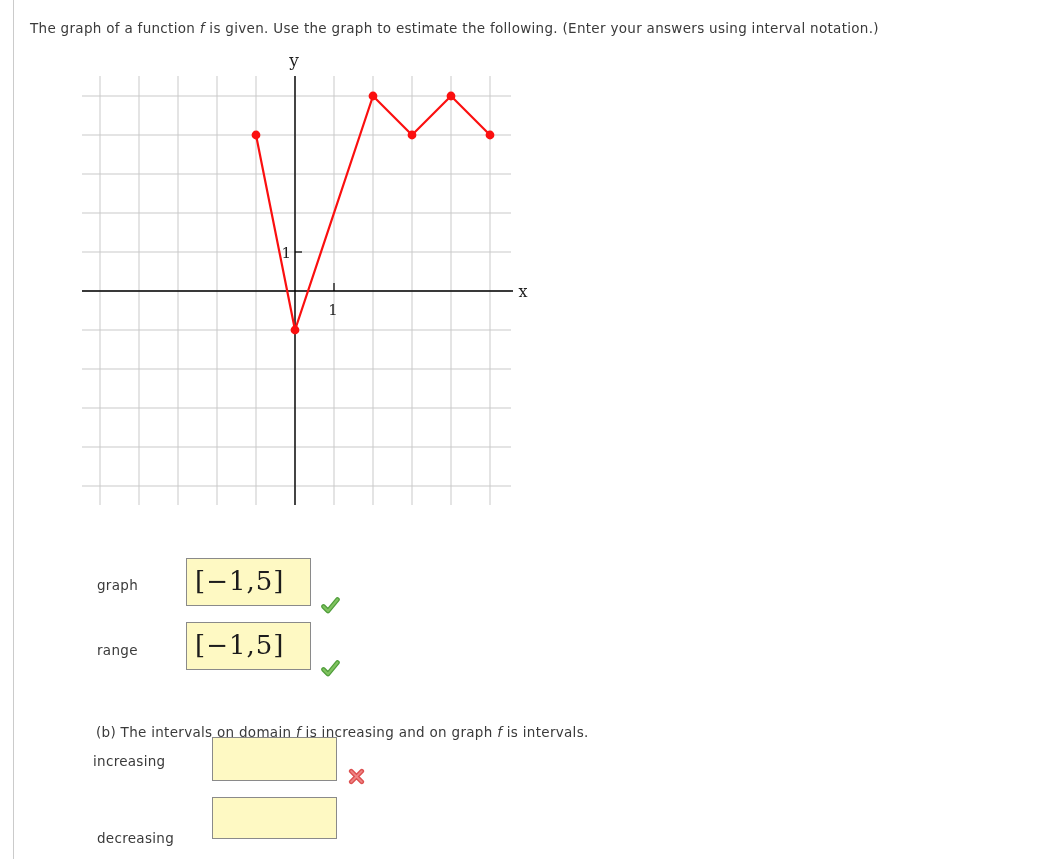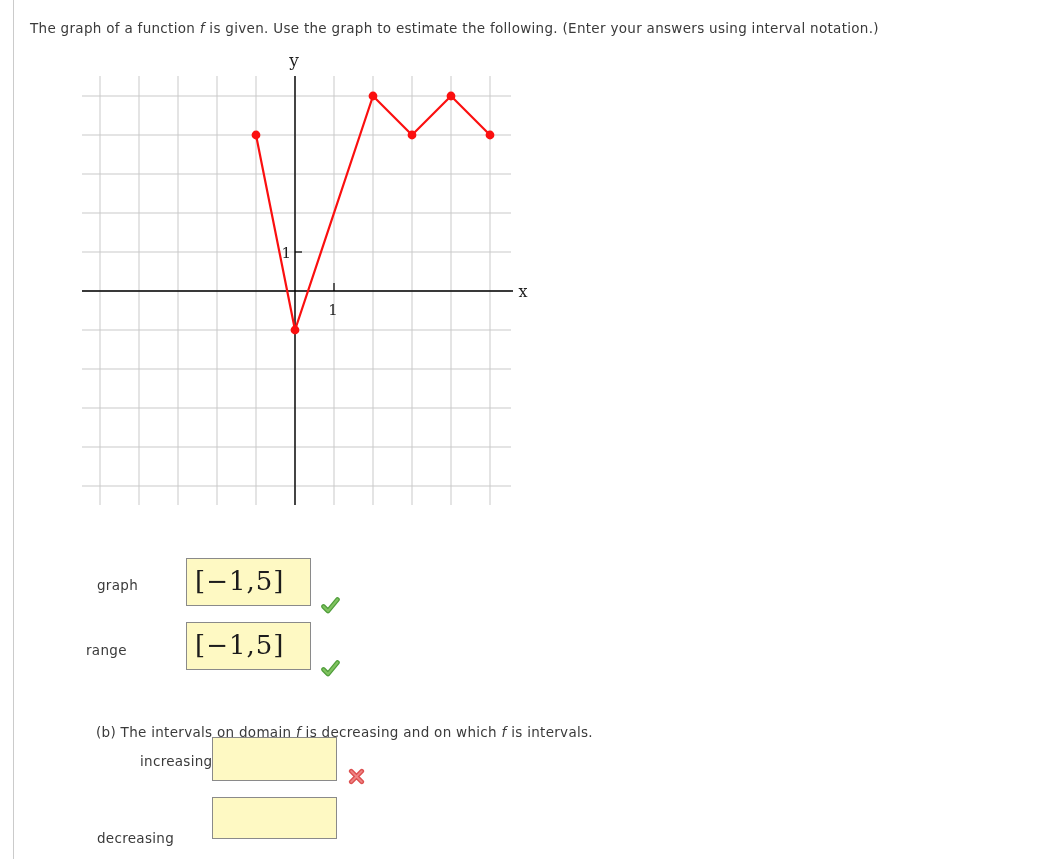--- a/index.html
+++ b/index.html
@@ -7,22 +7,22 @@
         font-family:"DejaVu Sans","Liberation Sans",sans-serif;color:#3a3a3a;}
   .left-rule{position:absolute;left:13px;top:0;width:1px;height:859px;background:#cbcbcb;}
   .qtext{position:absolute;font-size:13.5px;letter-spacing:0.3px;line-height:17px;color:#3a3a3a;white-space:nowrap;}
   .intro{left:30px;top:6px;}
   .fvar{font-style:italic;}
   .graph-wrap{position:absolute;left:80px;top:45px;width:455px;height:465px;}
   .part-heading-a{left:96px;top:532px;}
   .part-heading-b{left:96px;top:710px;}
   .row-label{position:absolute;font-size:13.5px;letter-spacing:0.3px;color:#3a3a3a;white-space:nowrap;}
   .lbl-domain{left:97px;top:577px;}
-  .lbl-range{left:86px;top:642px;}
-  .lbl-increasing{left:93px;top:753px;margin-left:47px;}
+  .lbl-range{left:97px;top:642px;}
+  .lbl-increasing{left:93px;top:753px;}
   .lbl-decreasing{left:97px;top:830px;}
   .answer-box{position:absolute;border:1px solid #8a8a8a;background:#fef9c3;box-sizing:border-box;}
   .box-domain{left:186px;top:558px;width:125px;height:48px;}
   .box-range{left:186px;top:622px;width:125px;height:48px;}
   .box-increasing{left:212px;top:737px;width:125px;height:44px;}
   .box-decreasing{left:212px;top:797px;width:125px;height:42px;}
   .math-val{display:block;font-family:"DejaVu Serif","Liberation Serif",serif;font-size:26px;
             line-height:44px;padding-left:8px;letter-spacing:1px;color:#1c1c1c;}
   .mark{position:absolute;}
   .mark-domain{left:321px;top:597px;}
@@ -95,21 +95,21 @@
   <div class="answer-box box-range">
     <span class="math-val">[−1,5]</span>
   </div>
   <span class="mark mark-range">
     <svg width="19" height="17" viewBox="0 0 19 17">
       <path d="M2.5 9.5 L7 14 L16.5 2.5" fill="none" stroke="#4f9d3a" stroke-width="4.6" stroke-linecap="round" stroke-linejoin="round"></path>
       <path d="M2.5 9.5 L7 14 L16.5 2.5" fill="none" stroke="#7fc25f" stroke-width="2.2" stroke-linecap="round" stroke-linejoin="round"></path>
     </svg>
   </span>
 
-  <p class="qtext part-heading-b"><span>(b) The intervals on domain </span><span class="fvar">f</span><span> is decreasing and on which </span><span class="fvar">f</span><span> is intervals.</span></p>
+  <p class="qtext part-heading-b"><span>(b) The intervals on domain </span><span class="fvar">f</span><span> is increasing and on graph </span><span class="fvar">f</span><span> is intervals.</span></p>
 
   <span class="row-label lbl-increasing">increasing</span>
   <div class="answer-box box-increasing">
     <span class="math-val"></span>
   </div>
   <span class="mark mark-increasing">
     <svg width="17" height="17" viewBox="0 0 17 17">
       <path d="M3.2 3.2 L13.8 13.8 M13.8 3.2 L3.2 13.8" fill="none" stroke="#dd4f4f" stroke-width="4.6" stroke-linecap="round"></path>
       <path d="M3.2 3.2 L13.8 13.8 M13.8 3.2 L3.2 13.8" fill="none" stroke="#ee8585" stroke-width="1.8" stroke-linecap="round"></path>
     </svg>

